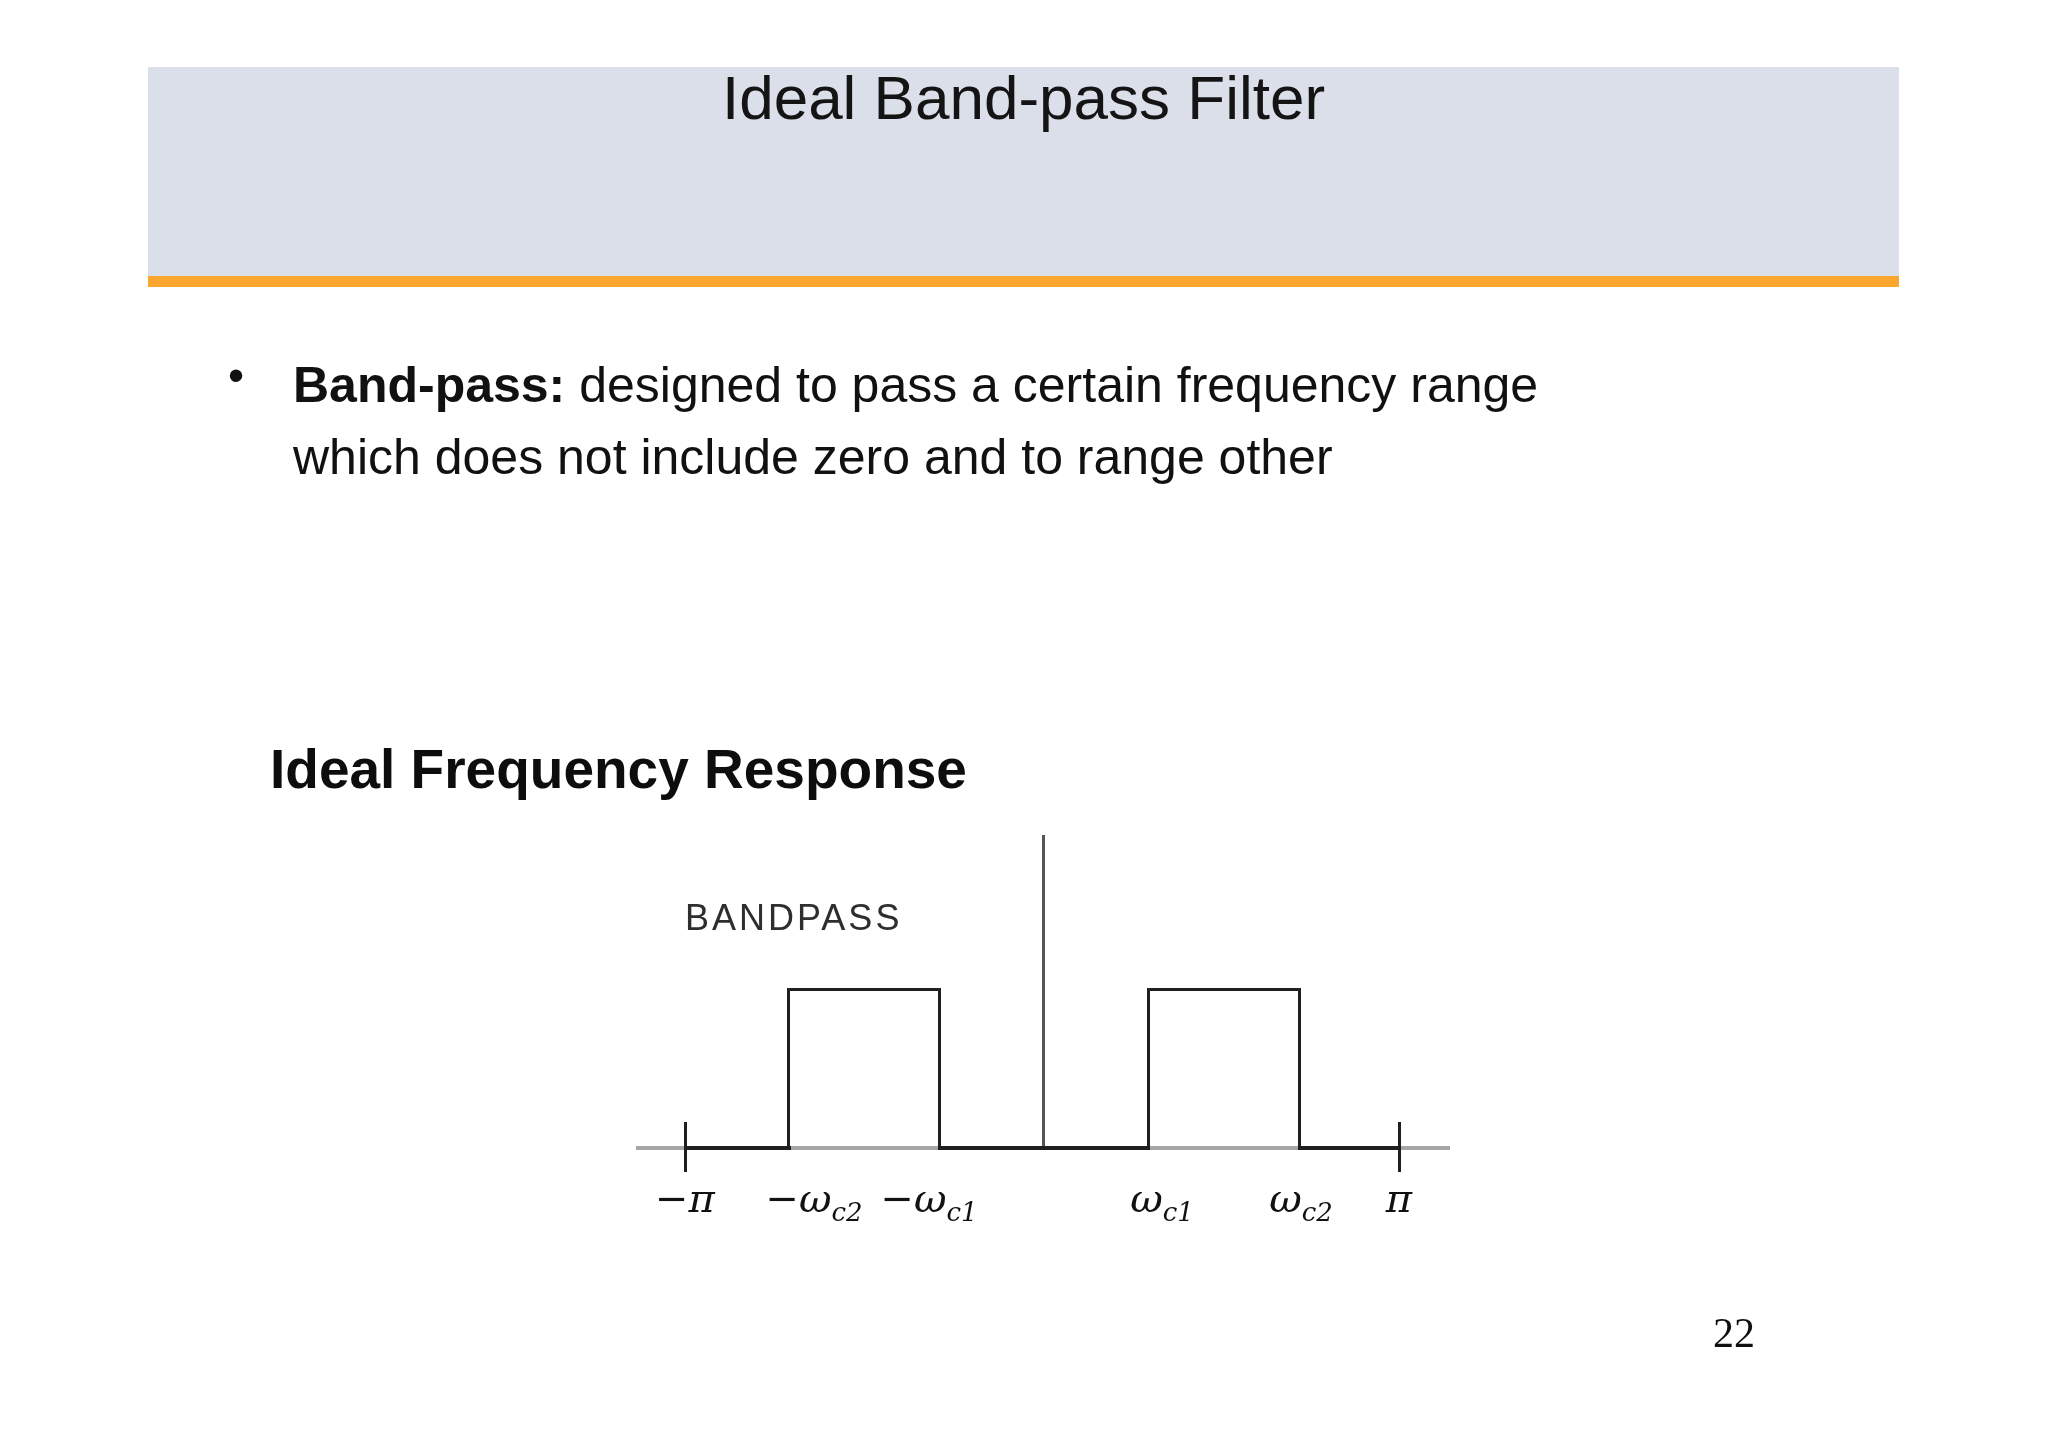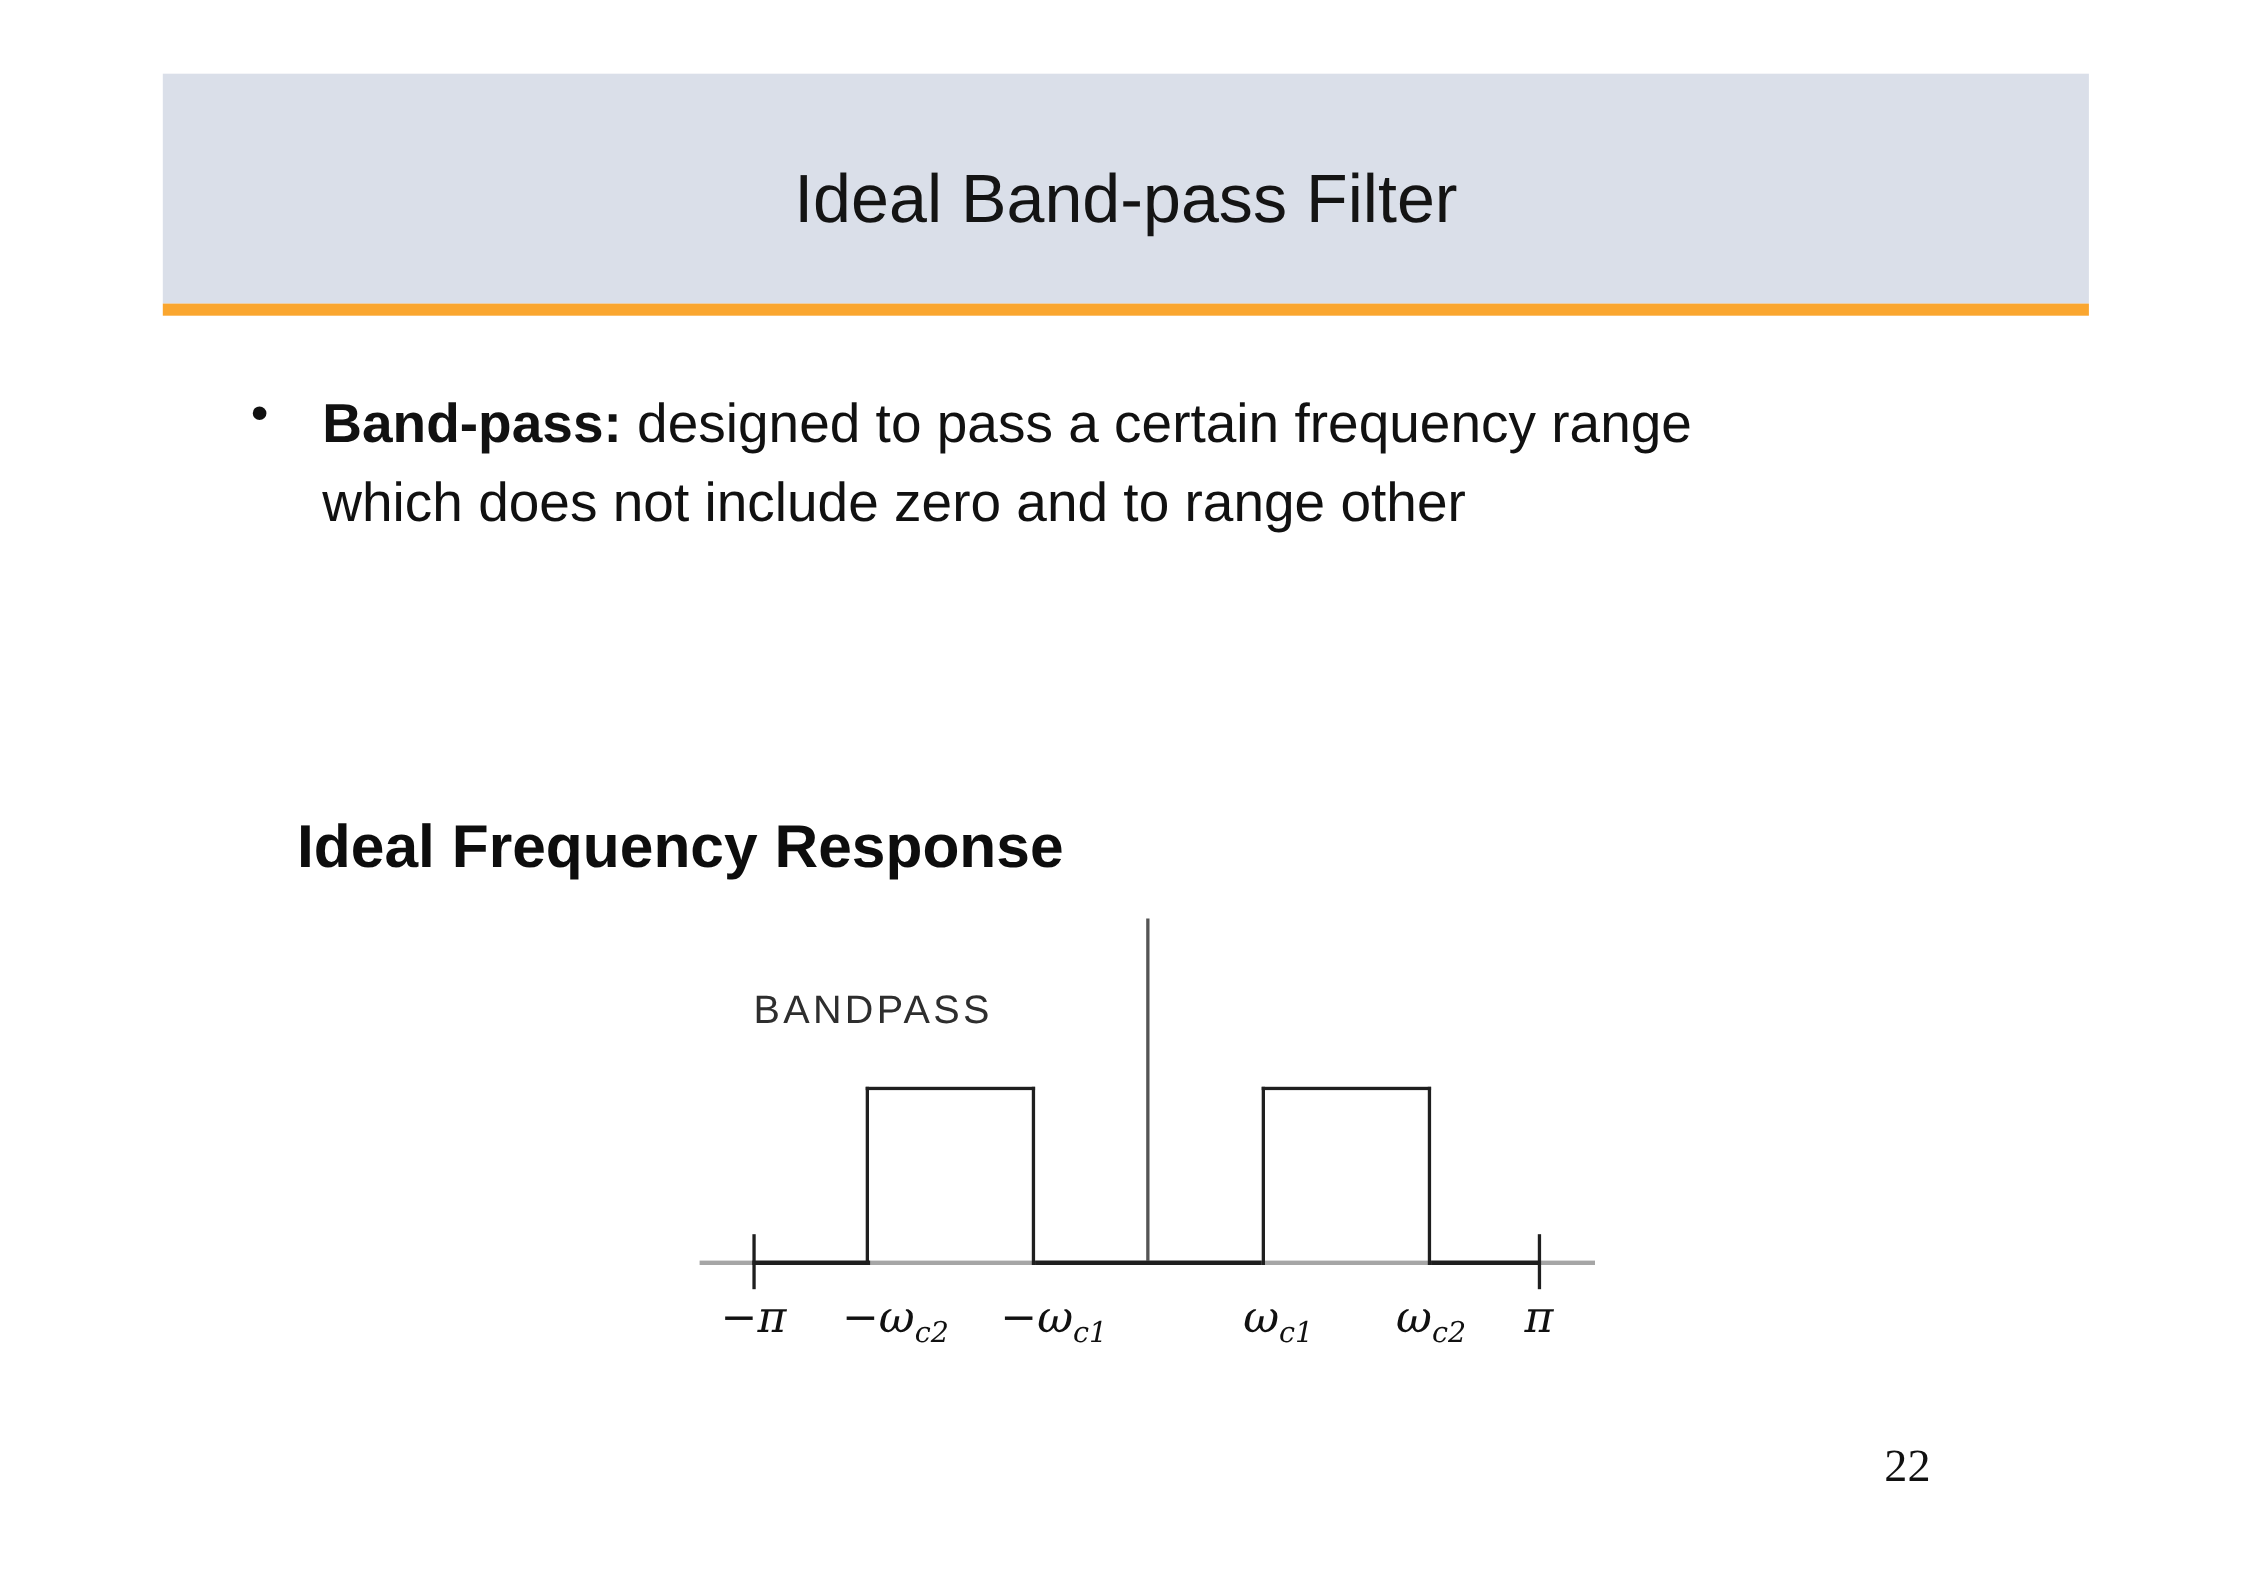--- a/index.html
+++ b/index.html
@@ -11,21 +11,20 @@
     overflow:hidden;
   }
   
   .header-banner{
     position:absolute;left:148px;top:67px;
     width:1751px;height:209px;
     background:#dadfe9;
     display:flex;justify-content:center;align-items:flex-start;
   }
   .slide-title{
-    padding-top:84px;
     font-size:62px;line-height:1;
     color:#141414;
     letter-spacing:0px;
   }
   .accent-bar{
     position:absolute;left:148px;top:276px;
     width:1751px;height:11px;
     background:#faa62f;
   }
   
@@ -79,21 +78,21 @@
     position:absolute;top:358px;
     transform:translateX(-50%);
     font-family:"DejaVu Serif","Liberation Serif",serif;
     font-style:italic;
     font-size:40px;line-height:1;color:#111;
     white-space:nowrap;
   }
   .axis-label .sub{font-size:26px;vertical-align:-9px;}
   .lbl-0{left:85px;}
   .lbl-1{left:188px;margin-left:26px;}
-  .lbl-2{left:358px;}
+  .lbl-2{left:329px;}
   .lbl-3{left:562px;}
   .lbl-4{left:701px;}
   .lbl-5{left:799px;}
   
   .page-number{
     position:absolute;left:1713px;top:1312px;
     font-family:"Liberation Serif","DejaVu Serif",serif;
     font-size:42px;line-height:1;color:#111;
   }
 </style>

